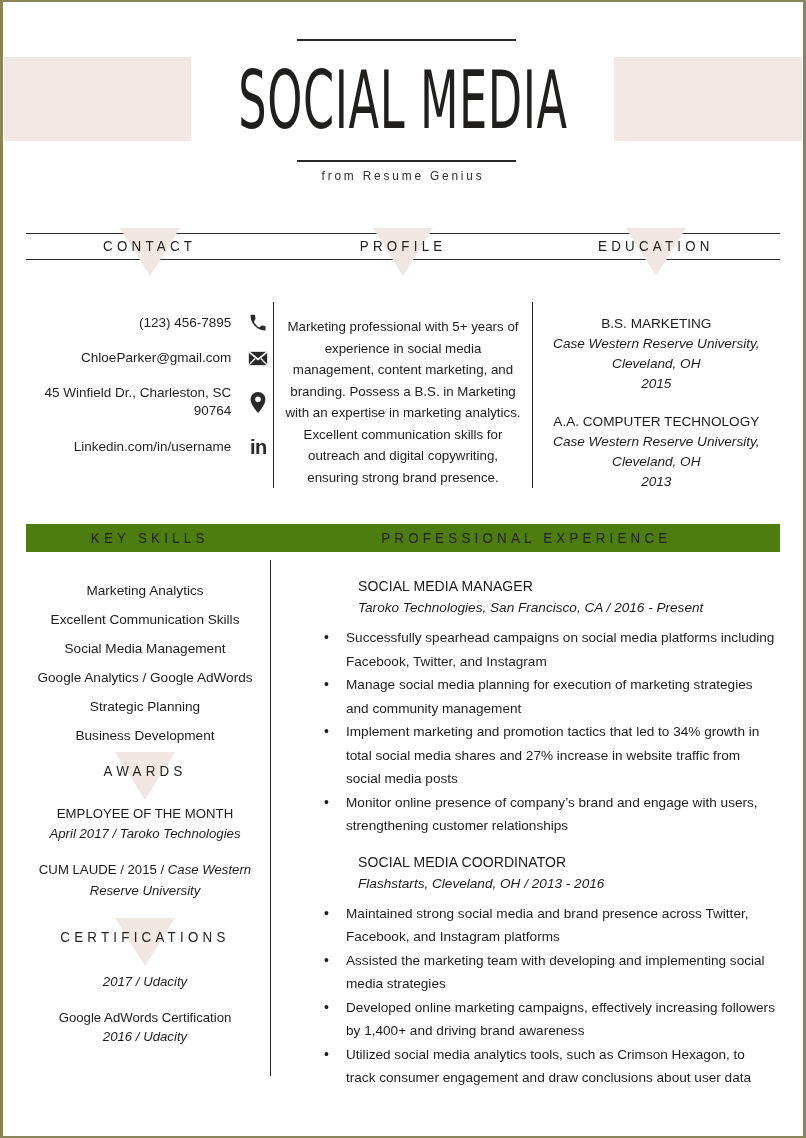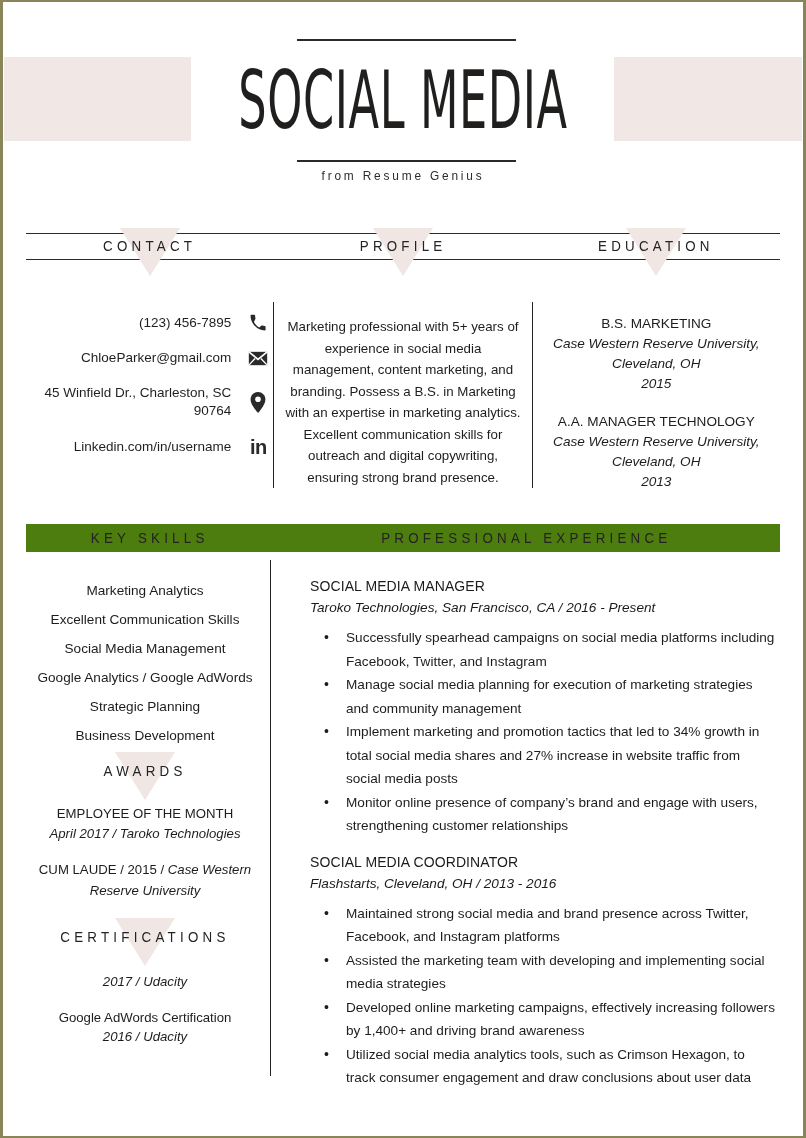--- a/index.html
+++ b/index.html
@@ -268,21 +268,21 @@
   .award { margin-bottom: 16px; line-height: 19.5px; }
   .award .a1 { font-size: 13.2px; color: #1d1d1d; }
   .award .a2 { font-size: 13.2px; color: #1d1d1d; font-style: italic; }
   .award .mix { font-size: 13.2px; color: #1d1d1d; }
   .award .mix i { font-style: italic; }
 
   .cert { margin-bottom: 16px; line-height: 19.5px; }
   .cert .c1 { font-size: 13.2px; color: #1d1d1d; }
   .cert .c2 { font-size: 13.2px; color: #1d1d1d; font-style: italic; }
 
-  .job { margin-bottom: 6px; }
+  .job { margin-bottom: 6px; margin-left: 48px; }
   .job-title {
     font-size: 14px;
     line-height: 21px;
     color: #1b1b1b;
     letter-spacing: 0.1px;
   }
   .job-meta {
     font-size: 13.6px;
     line-height: 21px;
     font-style: italic;
@@ -399,21 +399,21 @@
     </div>
 
     <div class="col-education">
       <div class="edu-body">
         <div class="edu-entry">
           <div class="edu-degree">B.S. MARKETING</div>
           <div class="edu-school">Case Western Reserve University, Cleveland, OH</div>
           <div class="edu-school">2015</div>
         </div>
         <div class="edu-entry">
-          <div class="edu-degree">A.A. MANAGER TECHNOLOGY</div>
+          <div class="edu-degree">A.A. COMPUTER TECHNOLOGY</div>
           <div class="edu-school">Case Western Reserve University, Cleveland, OH</div>
           <div class="edu-school">2013</div>
         </div>
       </div>
     </div>
 
   </div>
 
   <div class="band-row">
     <div class="bh bh-skills">KEY SKILLS</div>

